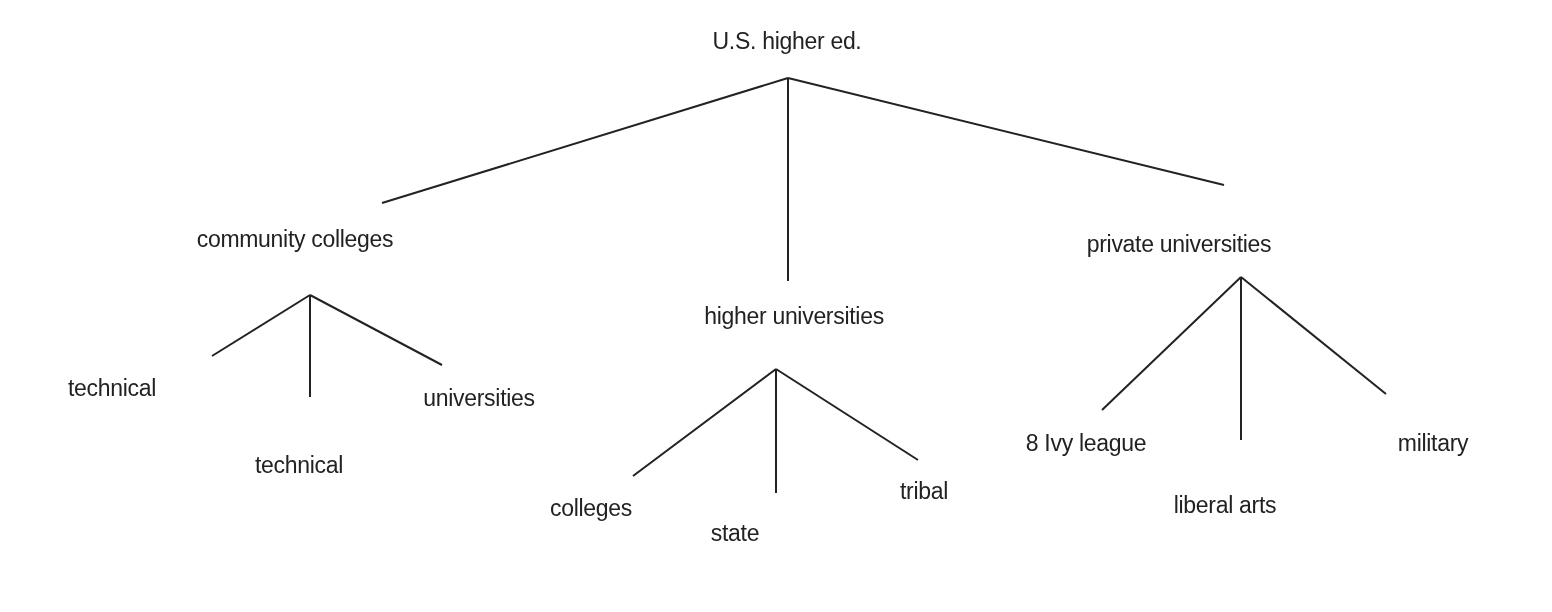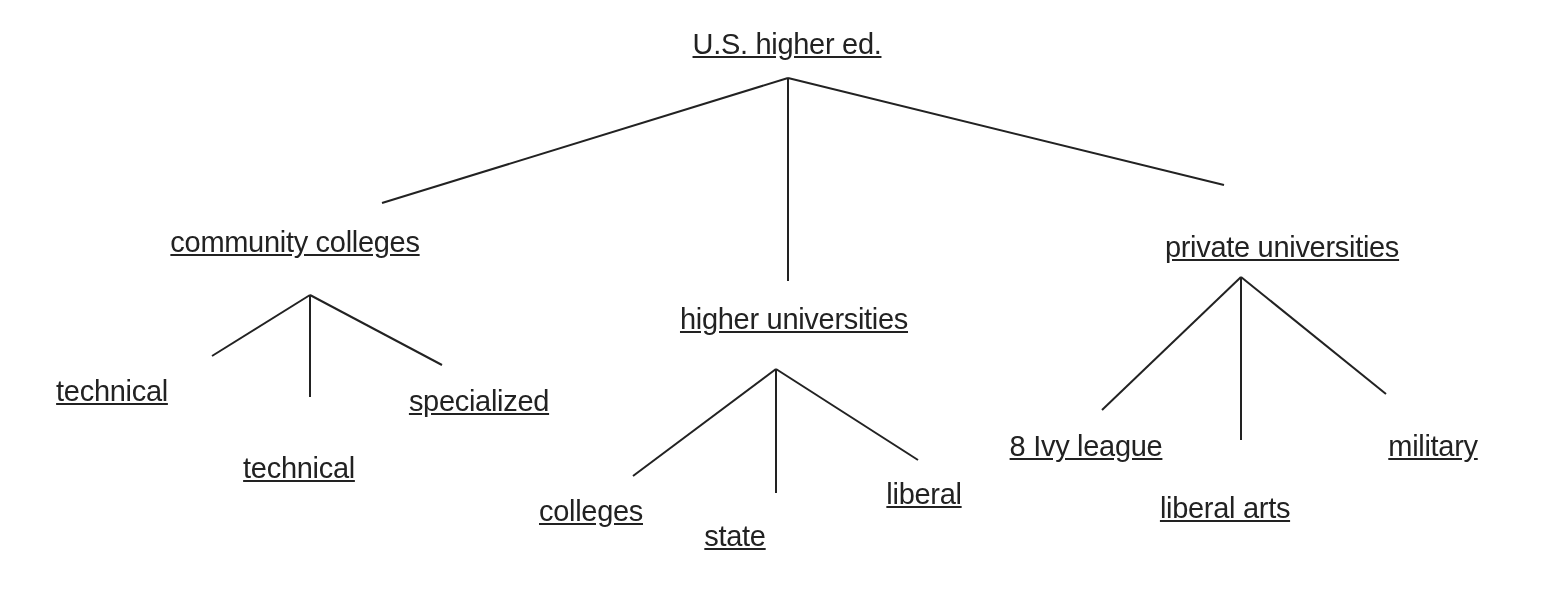--- a/index.html
+++ b/index.html
@@ -1,19 +1,19 @@
 <!DOCTYPE html>
 <html><head>
 <meta charset="utf-8">
 <style>
   html, body { margin:0; padding:0; background:#ffffff; }
   body { width:1552px; height:612px; position:relative; overflow:hidden;
          font-family:"Liberation Sans", "DejaVu Sans", sans-serif; color:#222; }
   svg.lines { position:absolute; left:0; top:0; }
-  .lbl { position:absolute; font-size:29px; white-space:nowrap; line-height:1; transform:translateX(-50%); letter-spacing:-0.3px;text-decoration:underline; }
+  .lbl { position:absolute; font-size:23px; white-space:nowrap; line-height:1; transform:translateX(-50%); letter-spacing:-0.3px; }
 </style>
 </head>
 <body>
 
 <svg class="lines" width="1552" height="612">
   <g stroke="#222" stroke-width="2" fill="none">
     <line x1="788" y1="78" x2="382" y2="203"></line>
     <line x1="788" y1="78" x2="788" y2="281"></line>
     <line x1="788" y1="78" x2="1224" y2="185"></line>
     <line x1="310" y1="295" x2="212" y2="356"></line>
@@ -25,25 +25,25 @@
     <line x1="1241" y1="277" x2="1102" y2="410"></line>
     <line x1="1241" y1="277" x2="1241" y2="440"></line>
     <line x1="1241" y1="277" x2="1386" y2="394"></line>
   </g>
 </svg>
 
 <div class="lbl" style="left:787px;top:30px">U.S. higher ed.</div>
 
 <div class="lbl" style="left:295px;top:228px">community colleges</div>
 <div class="lbl" style="left:794px;top:305px">higher universities</div>
-<div class="lbl" style="left:1282px;top:233px">private universities</div>
+<div class="lbl" style="left:1179px;top:233px">private universities</div>
 
 <div class="lbl" style="left:112px;top:377px">technical</div>
 <div class="lbl" style="left:299px;top:454px">technical</div>
-<div class="lbl" style="left:479px;top:387px">specialized</div>
+<div class="lbl" style="left:479px;top:387px">universities</div>
 
 <div class="lbl" style="left:591px;top:497px">colleges</div>
 <div class="lbl" style="left:735px;top:522px">state</div>
-<div class="lbl" style="left:924px;top:480px">liberal</div>
+<div class="lbl" style="left:924px;top:480px">tribal</div>
 
 <div class="lbl" style="left:1086px;top:432px">8 Ivy league</div>
 <div class="lbl" style="left:1225px;top:494px">liberal arts</div>
 <div class="lbl" style="left:1433px;top:432px">military</div>
 
 </body></html>

